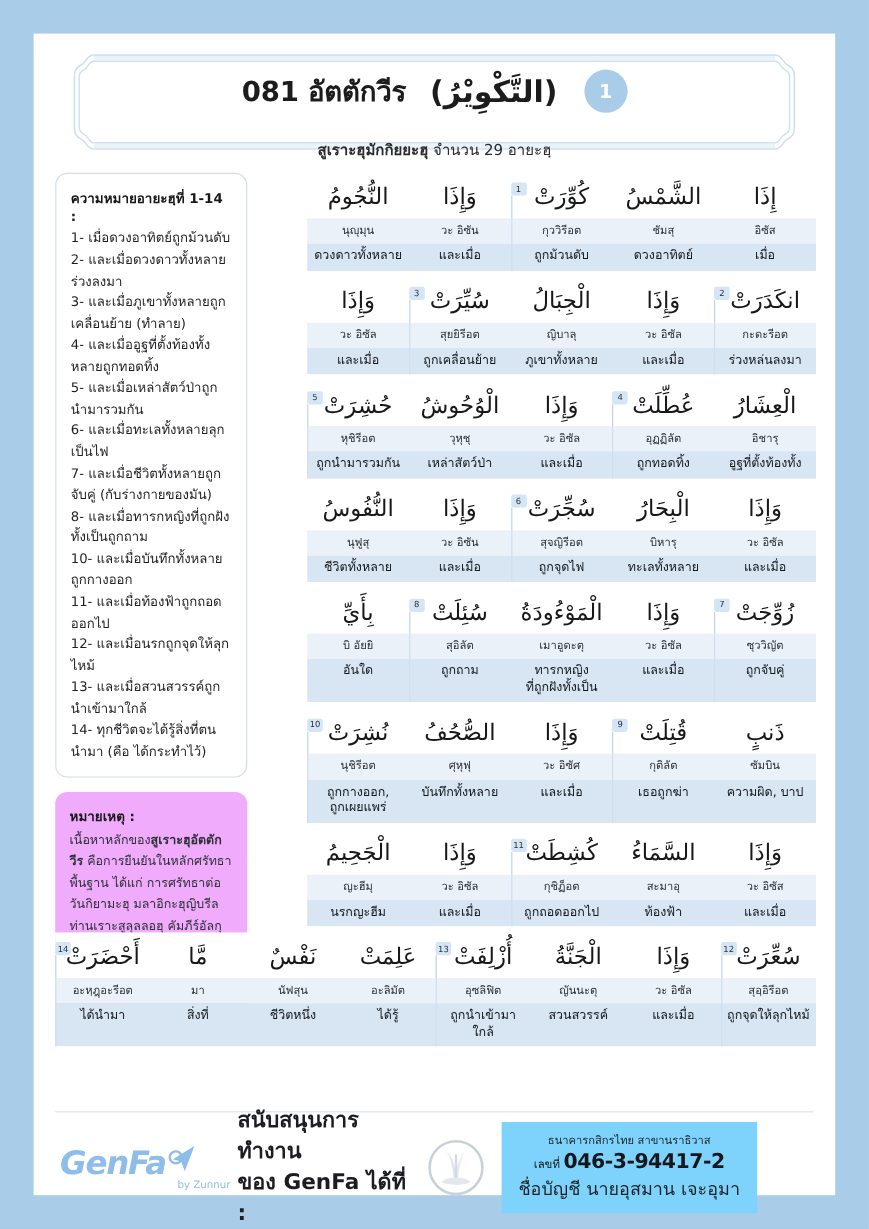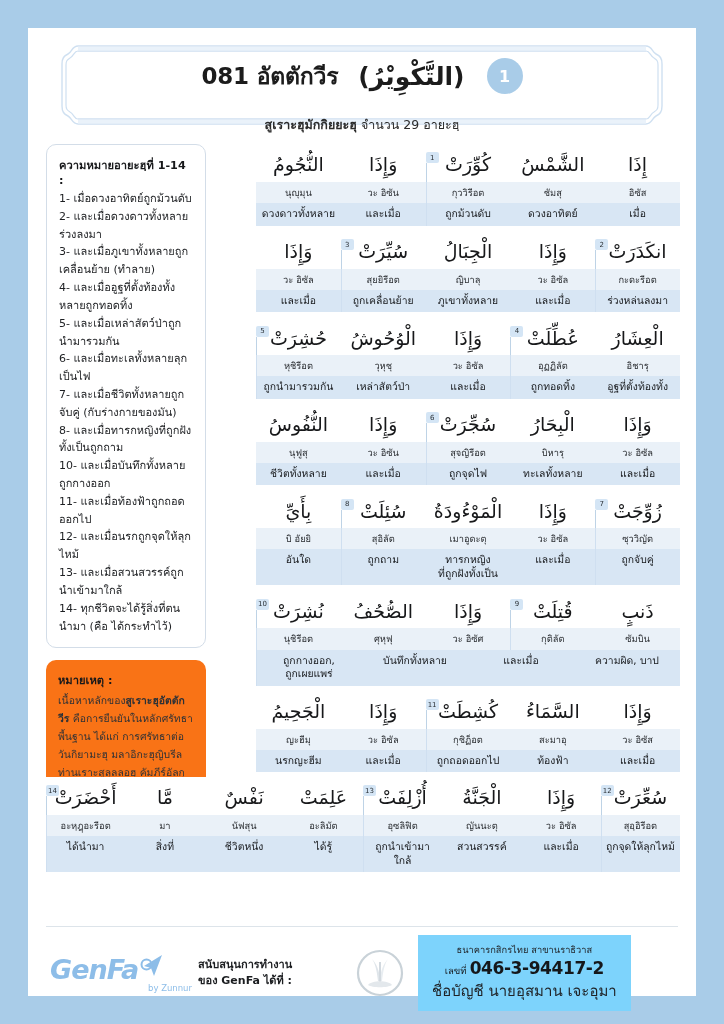--- a/index.html
+++ b/index.html
@@ -61,21 +61,21 @@
   }
   .card {
     border-radius: 10px;
     padding: 11px 12px 12px 12px;
   }
   .card-meaning {
     background: #ffffff;
     border: 1px solid #d3dde8;
   }
   .card-note {
-    background: #f97316;
+    background: #f0abfc;
     margin-top: 12px;
   }
   .card-title {
     font-size: 11.2px; font-weight: bold; color: #17181a;
     margin-bottom: 3px;
   }
   .meaning-item {
     font-size: 11px; color: #1d1f22; line-height: 1.62;
   }
   .note-body {
@@ -168,21 +168,21 @@
   .logo-text {
     font-size: 27px; font-weight: bold; font-style: italic;
     color: #8dbde8; letter-spacing: -1px;
     font-family: "DejaVu Sans", "Liberation Sans", sans-serif;
   }
   .logo-sub {
     text-align: right; font-size: 8.5px; color: #8dbde8;
     margin-top: -2px; padding-right: 6px;
   }
   .support-text {
-    font-size: 11px; font-weight: bold; color: #1b1d20;
+    font-size: 18px; font-weight: bold; color: #1b1d20;
     line-height: 1.45; width: 150px;
   }
   .seal {
     width: 48px; height: 48px; margin: 0 14px 0 8px;
     flex: 0 0 auto;
   }
   .bank-box {
     background: #7dd3fc;
     padding: 7px 14px 8px 14px;
     text-align: center;
@@ -593,20 +593,24 @@
           <div class="cell">
             <div class="cell-tl">นุชิรีอต</div>
             <span class="ayah-sep-b"></span>
           </div>
         </div>
         <div class="vrow-thai">
           <div class="cell">
             <div class="cell-th">ความผิด, บาป</div>
           </div>
           <div class="cell">
+            <div class="cell-th">เธอถูกฆ่า</div>
+            <span class="ayah-sep-b"></span>
+          </div>
+          <div class="cell">
             <div class="cell-th">และเมื่อ</div>
           </div>
           <div class="cell">
             <div class="cell-th">บันทึกทั้งหลาย</div>
           </div>
           <div class="cell">
             <div class="cell-th">
               <div>ถูกกางออก,</div>
               <div>ถูกเผยแพร่</div>
             </div>

